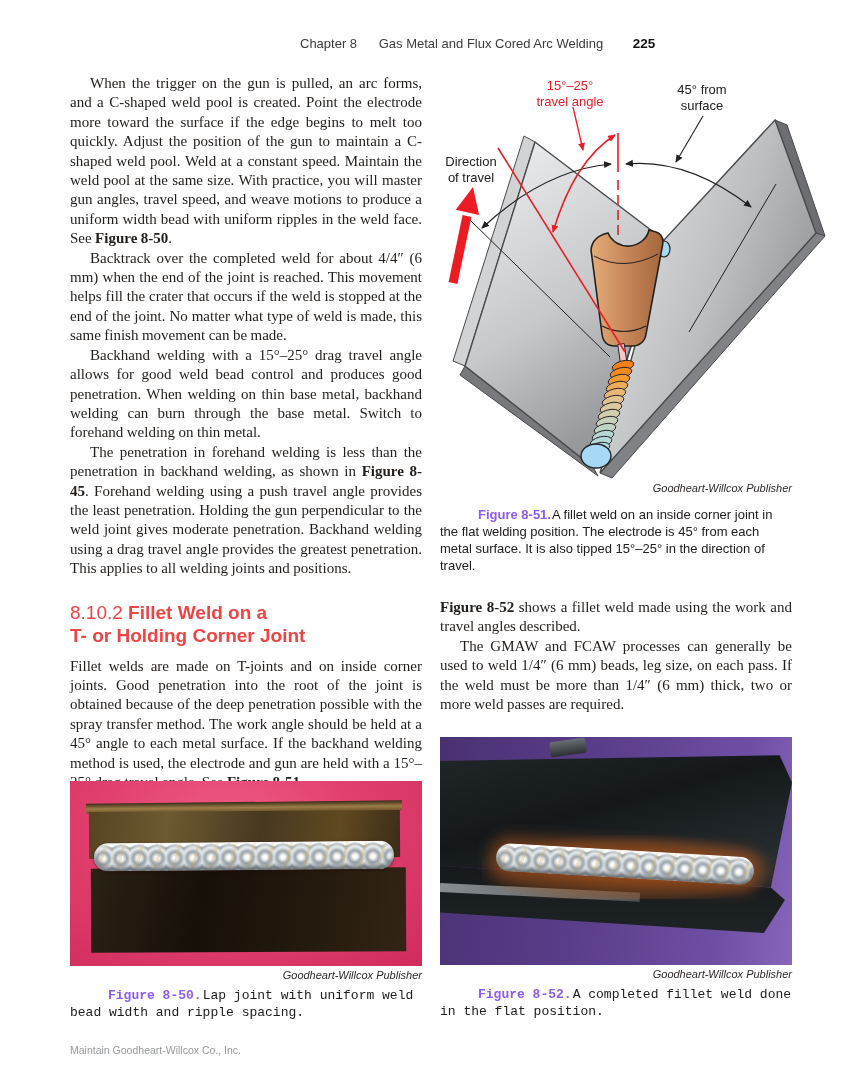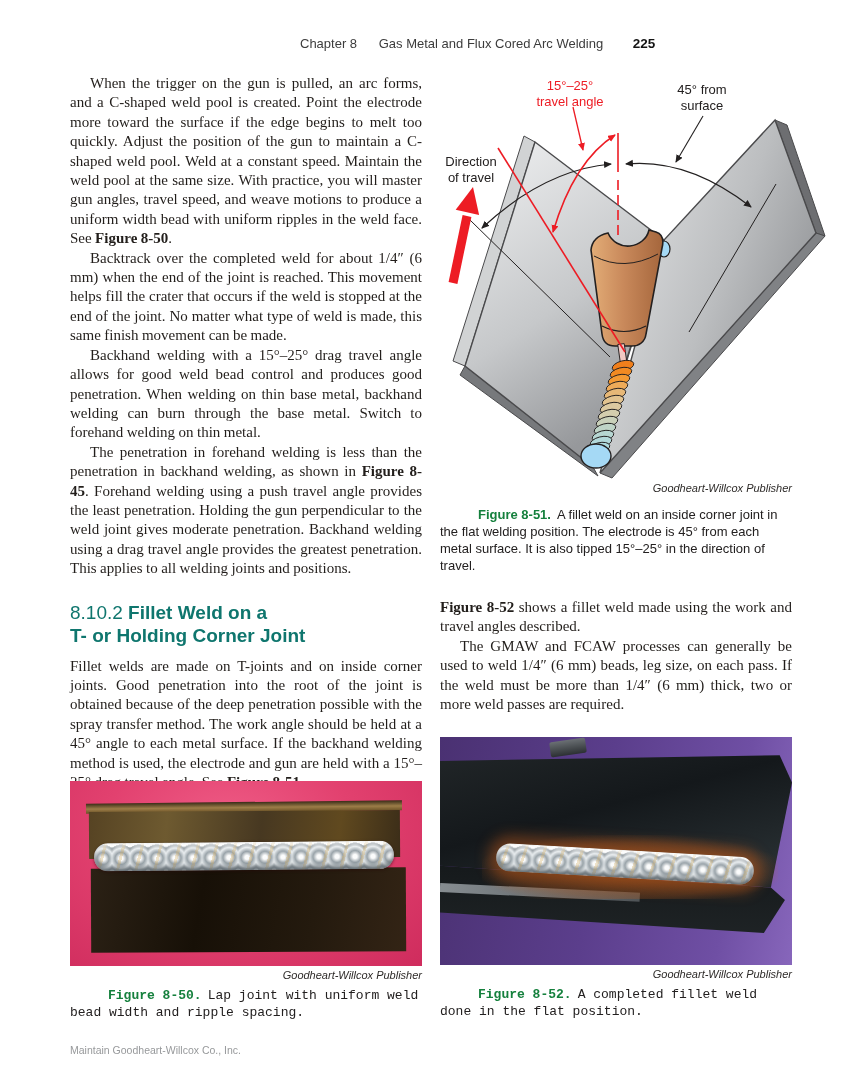--- a/index.html
+++ b/index.html
@@ -11,29 +11,29 @@
   .runhead .title{margin-left:18px;}
   .runhead .pagenum{margin-left:26px;font-weight:bold;font-size:13.5px;color:#141414;}
   
   .col{position:absolute;width:352px;}
   .leftcol{left:70px;top:74px;}
   .rightcol{left:440px;top:598px;}
   p.body{margin:0;font-size:15px;line-height:19.4px;text-align:justify;word-spacing:-0.3px;}
   p.body.ind{text-indent:20px;}
   p.body b{font-weight:bold;}
   h2.secthead{margin:22px 0 10px 0;font-family:"Liberation Sans",sans-serif;
-              font-size:19px;line-height:23px;font-weight:bold;color:#0f766e;}
+              font-size:19px;line-height:23px;font-weight:bold;color:#ef4444;}
   h2.secthead .hnum{font-weight:normal;}
   
   .figblock{position:absolute;width:352px;}
   .credit{margin-top:3px;text-align:right;font-family:"Liberation Sans",sans-serif;
           font-style:italic;font-size:11px;color:#2e2b29;}
   .caption{margin:6px 0 0 0;font-family:Liberation Mono, monospace;font-size:13px;
            line-height:17px;color:#232020;}
-  .cap-label{color:#15803d;font-weight:bold;margin-right:6px;padding-left:38px;}
+  .cap-label{color:#8b5cf6;font-weight:bold;margin-right:1px;padding-left:38px;}
   .credit-abs{position:absolute;width:352px;text-align:right;font-family:"Liberation Sans",sans-serif;
               font-style:italic;font-size:11px;color:#2e2b29;}
   .caption-abs{position:absolute;width:352px;font-family:"Liberation Sans",sans-serif;
                font-size:13px;line-height:17px;color:#232020;}
   
   .photo{position:relative;overflow:hidden;}
   .photo50{width:352px;height:185px;}
   .photo52{width:352px;height:228px;}
   .abs{position:absolute;}
   .p50-bg{inset:0;background:radial-gradient(ellipse at 45% 25%,#ef5c86 0%,#e2416f 45%,#cf2c5d 100%);}
@@ -76,21 +76,21 @@
 <div class="page">
 
   <div class="runhead">
     <span>Chapter 8</span>
     <span class="title">Gas Metal and Flux Cored Arc Welding</span>
     <span class="pagenum">225</span>
   </div>
 
   <div class="col leftcol">
     <p class="body ind"><span>When the trigger on the gun is pulled, an arc forms, and a C-shaped weld pool is created. Point the electrode more toward the surface if the edge begins to melt too quickly. Adjust the position of the gun to maintain a C-shaped weld pool. Weld at a constant speed. Maintain the weld pool at the same size. With practice, you will master gun angles, travel speed, and weave motions to produce a uniform width bead with uniform ripples in the weld face. See </span><b>Figure 8-50</b><span>.</span></p>
-    <p class="body ind"><span>Backtrack over the completed weld for about 1/4″ (6 mm) when the end of the joint is reached. This movement helps fill the crater that occurs if the weld is stopped at the end of the joint. No matter what type of weld is made, this same finish movement can be made.</span></p>
+    <p class="body ind"><span>Backtrack over the completed weld for about 4/4″ (6 mm) when the end of the joint is reached. This movement helps fill the crater that occurs if the weld is stopped at the end of the joint. No matter what type of weld is made, this same finish movement can be made.</span></p>
     <p class="body ind"><span>Backhand welding with a 15°–25° drag travel angle allows for good weld bead control and produces good penetration. When welding on thin base metal, backhand welding can burn through the base metal. Switch to forehand welding on thin metal.</span></p>
     <p class="body ind"><span>The penetration in forehand welding is less than the penetration in backhand welding, as shown in </span><b>Figure 8-45</b><span>. Forehand welding using a push travel angle provides the least penetration. Holding the gun perpendicular to the weld joint gives moderate penetration. Backhand welding using a drag travel angle provides the greatest penetration. This applies to all welding joints and positions.</span></p>
     <h2 class="secthead">
       <span class="hnum">8.10.2</span>
       <span>Fillet Weld on a</span><br>
       <span>T- or Holding Corner Joint</span>
     </h2>
     <p class="body"><span>Fillet welds are made on T-joints and on inside corner joints. Good penetration into the root of the joint is obtained because of the deep penetration possible with the spray transfer method. The work angle should be held at a 45° angle to each metal surface. If the backhand welding method is used, the electrode and gun are held with a 15°–25° drag travel angle. See </span><b>Figure 8-51</b><span>.</span></p>
   </div>
 

